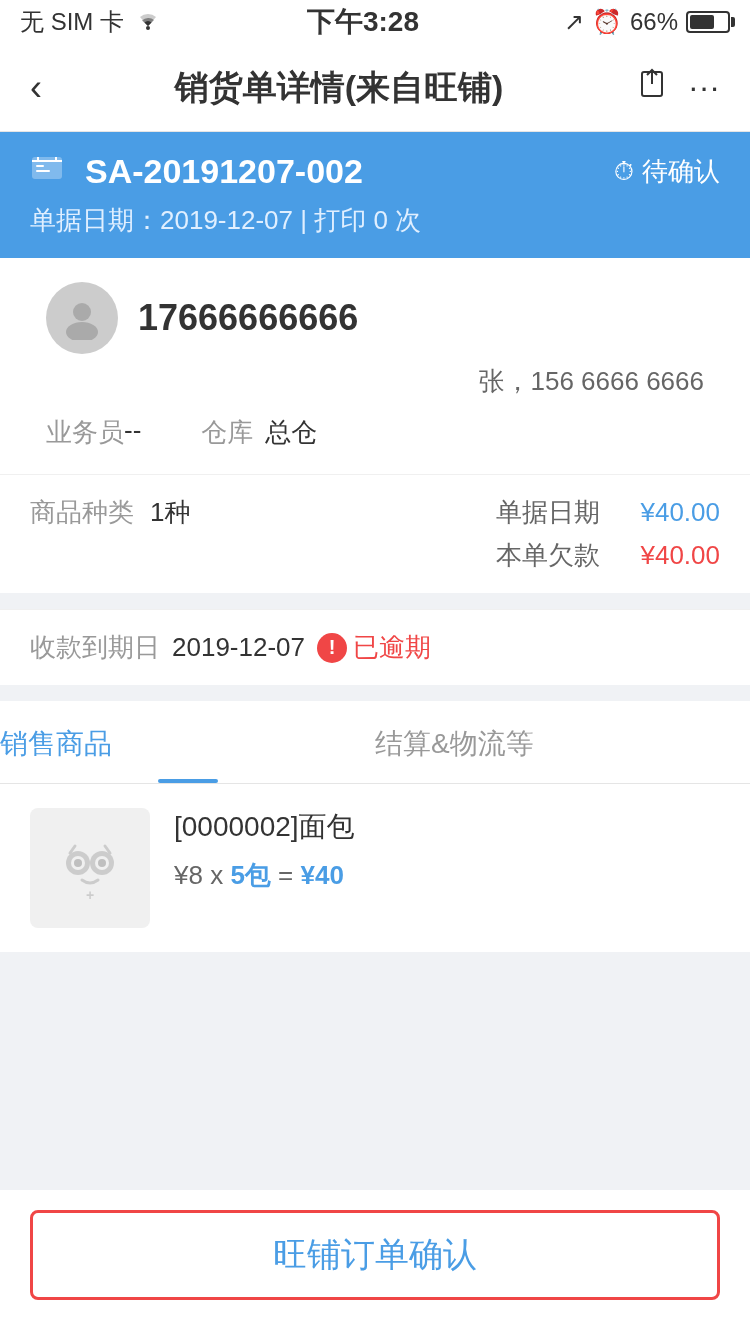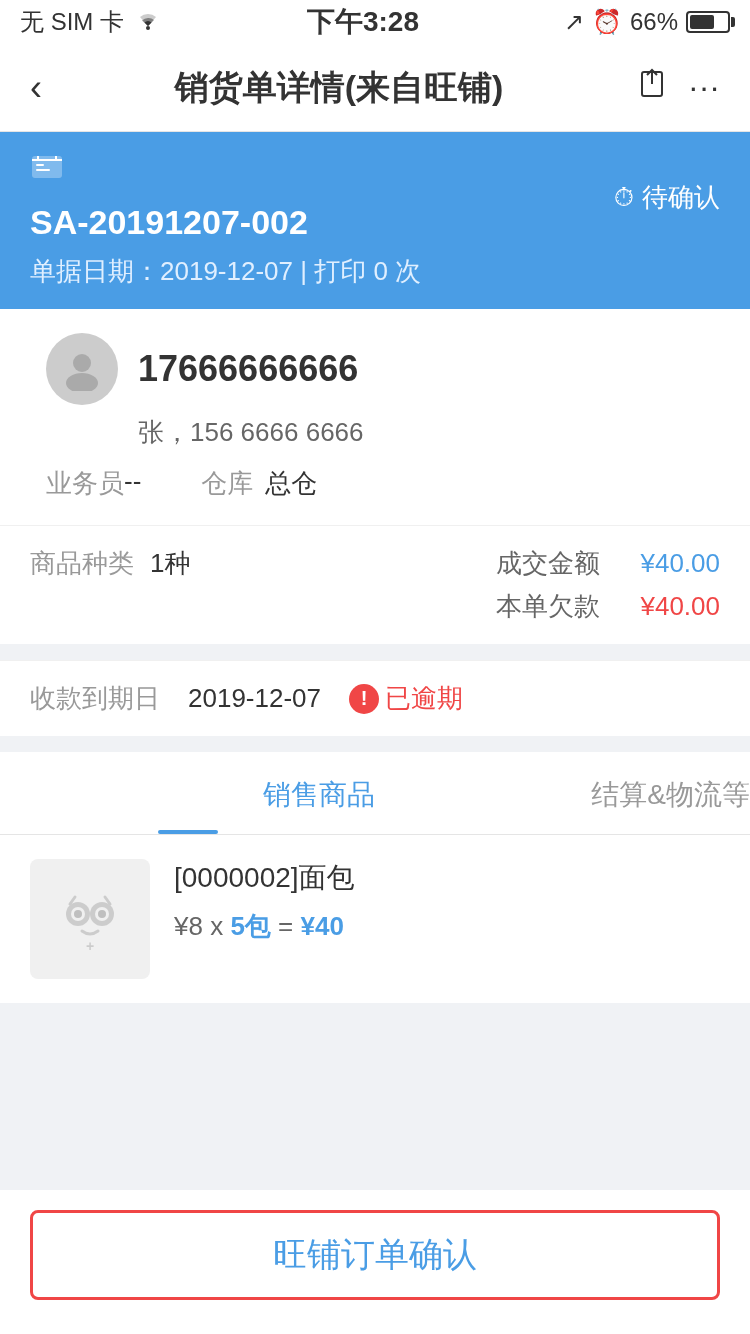--- a/index.html
+++ b/index.html
@@ -156,20 +156,21 @@
     .customer-phone {
       font-size: 36px;
       font-weight: 600;
       color: #333;
     }
     .customer-name {
       font-size: 26px;
       color: #666;
       margin-left: 92px;
       margin-bottom: 16px;
+      text-align: right;
     }
     .customer-info-row {
       display: flex;
       align-items: center;
       gap: 60px;
       margin-left: 0;
       font-size: 26px;
       color: #666;
     }
     .info-label {
@@ -223,21 +224,21 @@
       color: #f04646;
     }
 
     
     .due-date-section {
       background: #fff;
       margin-top: 16px;
       padding: 20px 30px;
       display: flex;
       align-items: center;
-      gap: 28px;
+      gap: 12px;
       font-size: 26px;
       color: #666;
       border-top: 1px solid #f0f0f0;
     }
     .due-date-label {
       color: #999;
     }
     .due-date-value {
       color: #333;
     }
@@ -265,21 +266,21 @@
     .tabs-section {
       background: #fff;
       margin-top: 16px;
     }
     .tabs-header {
       display: flex;
       border-bottom: 1px solid #e5e5e5;
     }
     .tab-item {
       flex: 1;
-      text-align: right;
+      text-align: left;
       padding: 24px 0 20px;
       font-size: 28px;
       color: #999;
       position: relative;
       cursor: pointer;
     }
     .tab-item.active {
       color: #4a9de5;
     }
     .tab-item.active::after {
@@ -407,21 +408,21 @@
         <line x1="16" y1="2" x2="16" y2="16" stroke="#333" stroke-width="2"></line>
         <polyline points="11,7 16,2 21,7" stroke="#333" stroke-width="2" fill="none"></polyline>
       </svg>
     </span>
     <span class="nav-icon">···</span>
   </div>
 </div>
 
 <div class="order-header">
   <div class="order-id-row">
-    <div style="display:flex;gap:14px;flex-direction:column;">
+    <div style="display:flex;align-items:center;gap:21px;">
       <span style="font-size:30px;">
         <svg width="34" height="30" viewBox="0 0 34 30" fill="white">
           <rect x="2" y="4" width="30" height="22" rx="3" fill="white" opacity="0.3"></rect>
           <path d="M2 8h30M8 4v4M26 4v4" stroke="white" stroke-width="2" fill="none"></path>
           <rect x="6" y="12" width="8" height="2" rx="1" fill="white"></rect>
           <rect x="6" y="17" width="14" height="2" rx="1" fill="white"></rect>
         </svg>
       </span>
       <span class="order-id">SA-20191207-002</span>
     </div>
@@ -458,21 +459,21 @@
 
 <div style="height:1px;background:#f0f0f0;"></div>
 
 <div class="financial-section">
   <div class="product-types">
     <span class="info-label">商品种类</span>
     <span class="product-types-value">1种</span>
   </div>
   <div class="financial-amounts">
     <div class="amount-row">
-      <span class="amount-label">成交金额</span>
+      <span class="amount-label">单据日期</span>
       <span class="amount-value">¥40.00</span>
     </div>
     <div class="amount-row">
       <span class="amount-label">本单欠款</span>
       <span class="amount-value red">¥40.00</span>
     </div>
   </div>
 </div>
 
 <div class="due-date-section">

